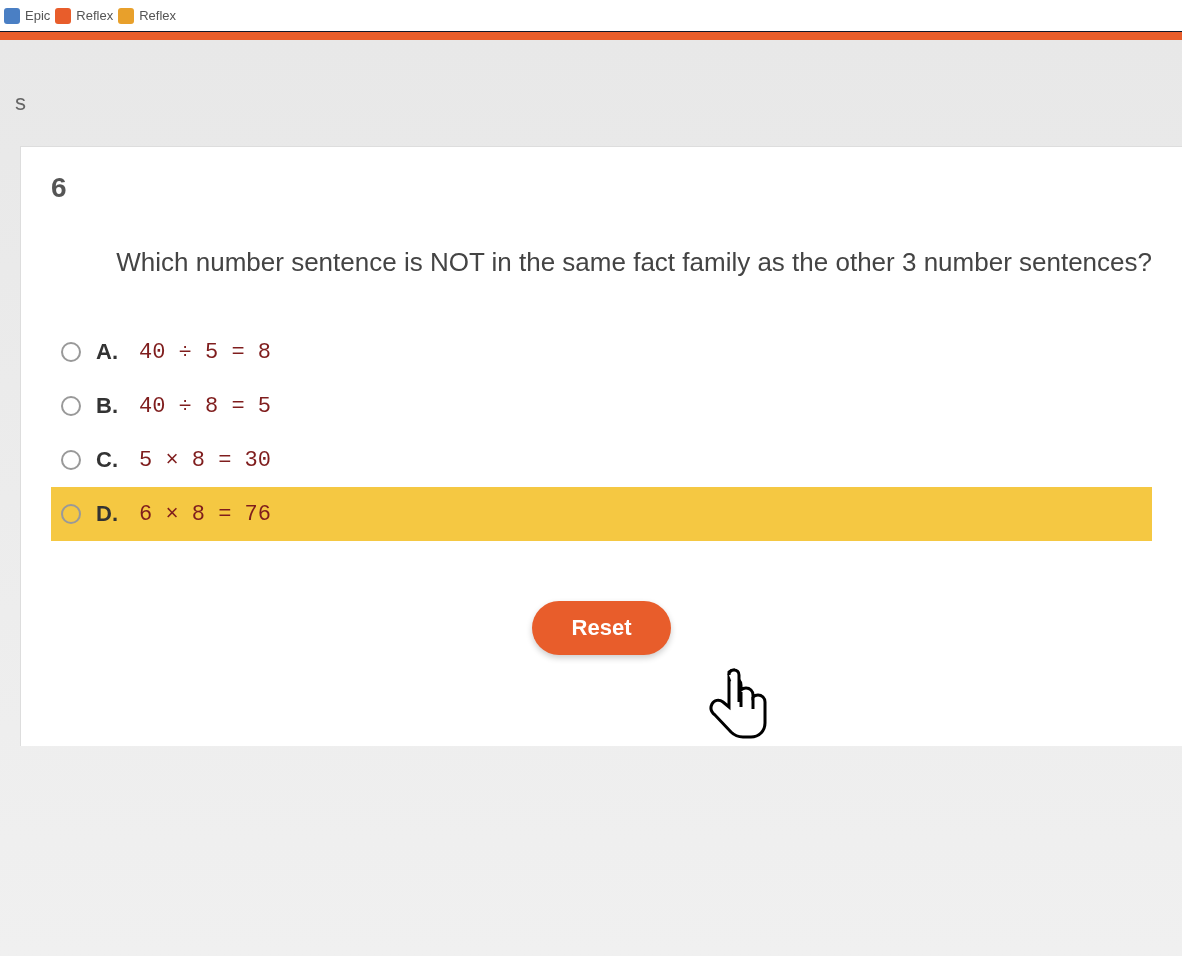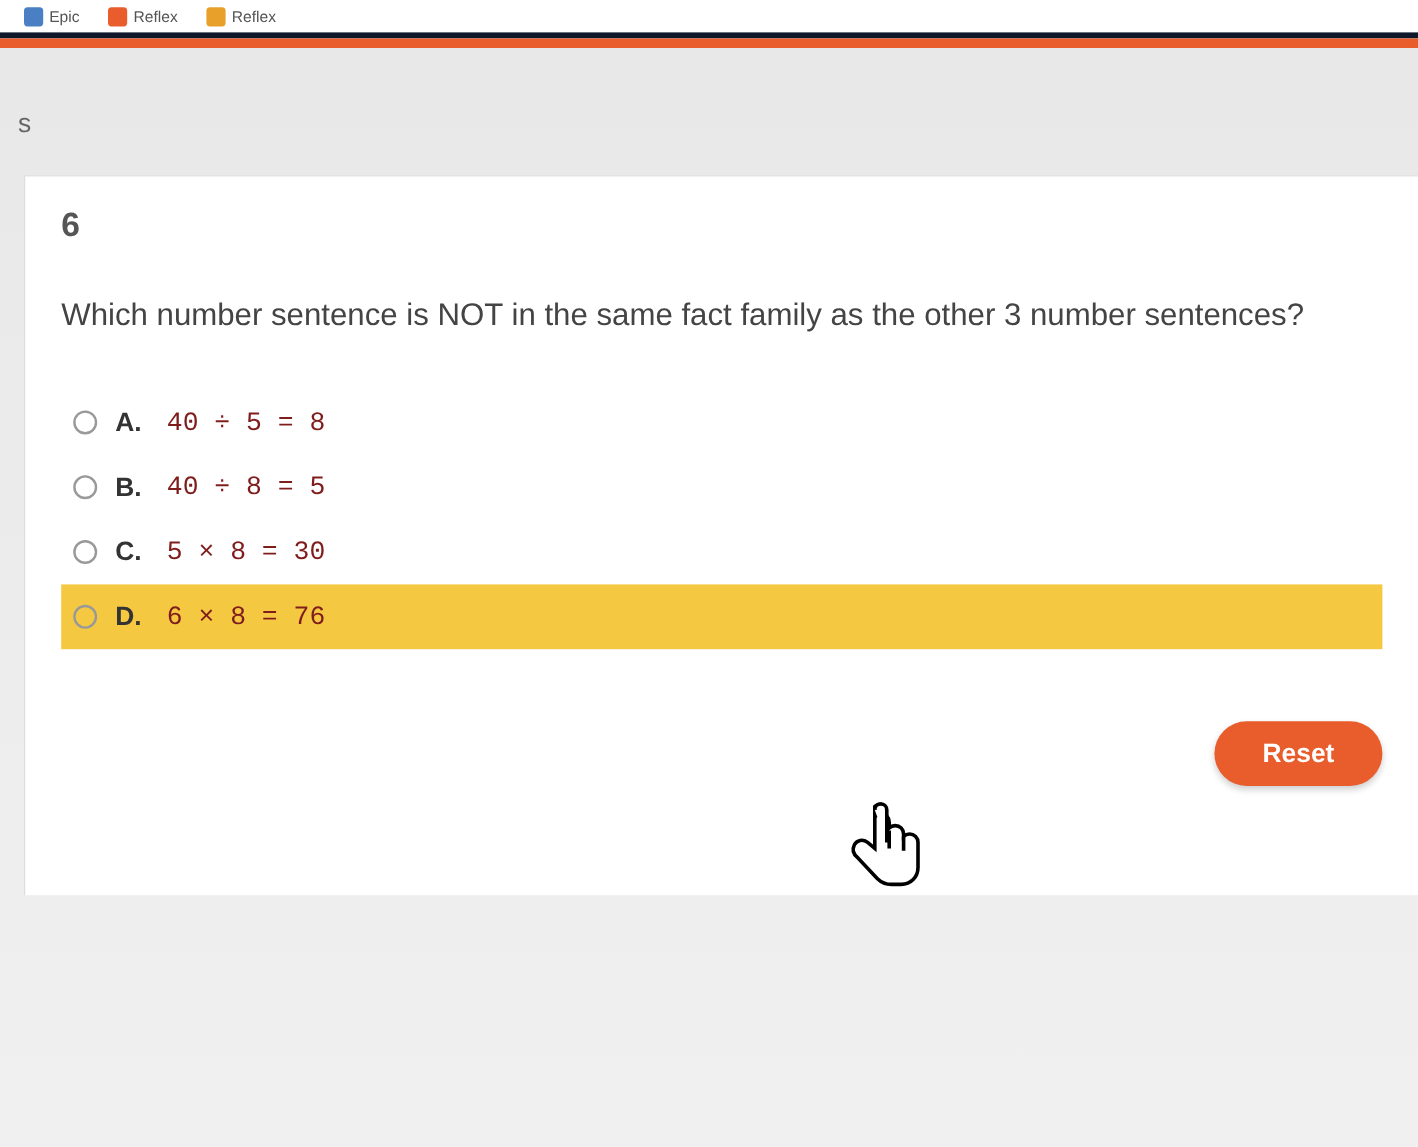--- a/index.html
+++ b/index.html
@@ -9,25 +9,25 @@
     }
     body {
       font-family: Arial, Helvetica, sans-serif;
       background: #f5f5f5;
       width: 1182px;
       height: 956px;
       overflow: hidden;
     }
     .bookmarks-bar {
       background: #fff;
-      padding: 6px 20px;
-      display: flex;
-      gap: 24px;
+      padding: 6px 4px;
+      display: flex;
+      gap: 5px;
       align-items: center;
-      border-bottom: 5px solid #0f172a;
+      border-bottom: 1px solid #0f172a;
       height: 32px;
       font-size: 13px;
       color: #555;
     }
     .bookmark-item {
       display: flex;
       align-items: center;
       gap: 5px;
       cursor: pointer;
     }
@@ -68,20 +68,21 @@
       font-size: 28px;
       font-weight: bold;
       color: #555;
       margin-bottom: 40px;
     }
     .question-text {
       font-size: 26px;
       color: #444;
       margin-bottom: 45px;
       line-height: 1.4;
+      text-align: right;
     }
     .options {
       display: flex;
       flex-direction: column;
       gap: 0;
     }
     .option-row {
       display: flex;
       align-items: center;
       padding: 14px 10px;
@@ -104,21 +105,21 @@
       color: #333;
       min-width: 28px;
     }
     .option-text {
       font-size: 22px;
       color: #7f1d1d;
       font-family: Liberation Mono, monospace;
     }
     .button-container {
       display: flex;
-      justify-content: flex-end;
+      justify-content: center;
       margin-top: 60px;
       position: relative;
     }
     .btn {
       padding: 14px 40px;
       border: none;
       border-radius: 30px;
       font-size: 22px;
       font-weight: bold;
       color: #fff;

